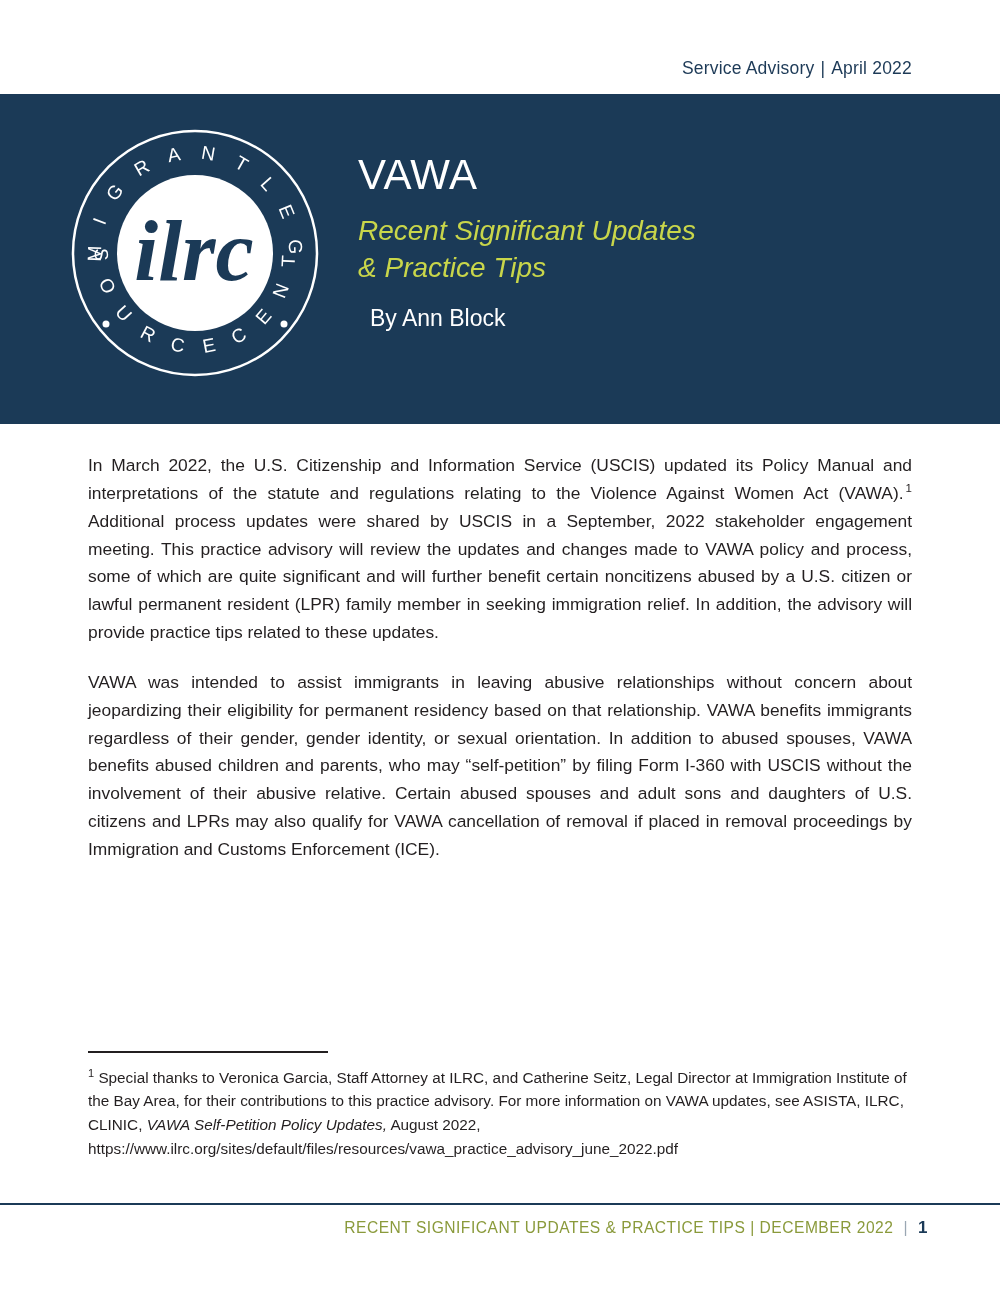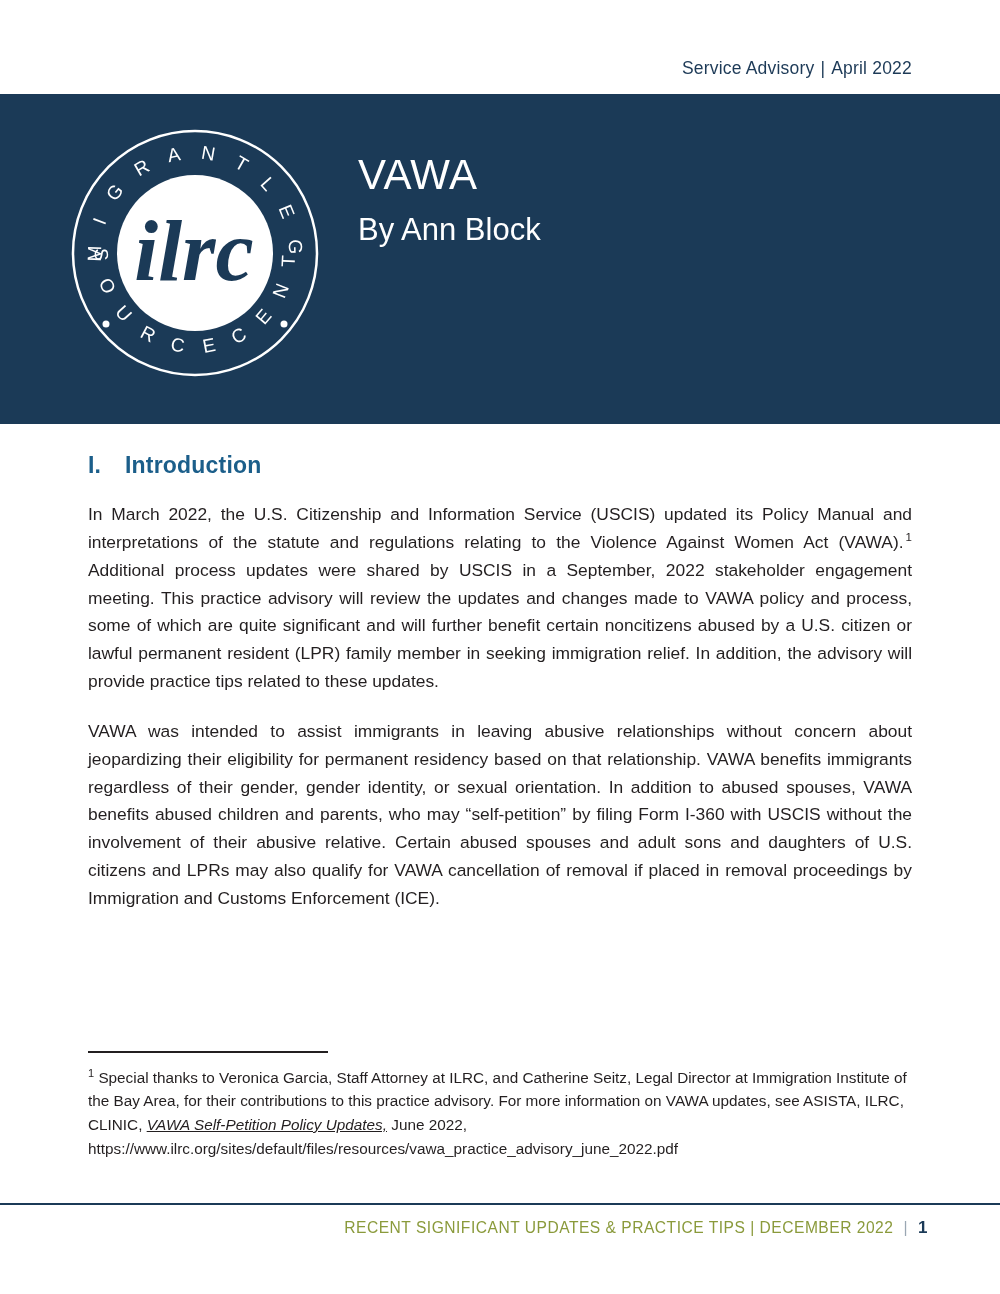--- a/index.html
+++ b/index.html
@@ -70,23 +70,23 @@
   }
   .doc-subtitle {
     font-size: 28px;
     font-style: italic;
     color: #c9d64a;
     line-height: 1.33;
     margin: 0 0 18px 0;
     font-weight: normal;
   }
   .doc-author {
-    font-size: 31px;
+    font-size: 23px;
     color: #ffffff;
-    margin: 0;
+    margin: 12px;
     font-weight: normal;
   }
 
   
   .content {
     position: absolute;
     top: 452px;
     left: 88px;
     width: 824px;
   }
@@ -133,21 +133,20 @@
     line-height: 1.55;
     color: #231f20;
   }
   .footnote-text sup {
     font-size: 11px;
     vertical-align: super;
     line-height: 0;
   }
   .footnote-text i {
     font-style: italic;
-    text-decoration: underline;
   }
 
   
   .footer-rule {
     position: absolute;
     left: 0;
     top: 1203px;
     width: 1000px;
     height: 2px;
     background: #1b3a57;
@@ -195,44 +194,45 @@
         <textPath href="#arcBottom" startOffset="50%" text-anchor="middle">R E S O U R C E   C E N T E R</textPath>
       </text>
       <text x="124" y="152" text-anchor="middle" font-family="'Liberation Serif', serif" font-size="86" font-weight="bold" font-style="italic" fill="#1b3a57">ilrc</text>
       <circle cx="36" cy="196" r="3.5" fill="#ffffff"></circle>
       <circle cx="214" cy="196" r="3.5" fill="#ffffff"></circle>
     </svg>
   </div>
 
   <div class="title-block">
     <h1 class="doc-title">VAWA</h1>
+    <div class="doc-subtitle">
+      <div>Recent Significant Updates</div>
+      <div>&amp; Practice Tips</div>
+    </div>
     <div class="doc-author">By Ann Block</div>
   </div>
 </div>
 
 <div class="content">
-  <h2 class="section-heading">
-    <span class="num">I.</span><span>Introduction</span>
-  </h2>
 
   <p class="body-par">
     <span>In March 2022, the U.S. Citizenship and Information Service (USCIS) updated its Policy Manual and interpretations of the statute and regulations relating to the Violence Against Women Act (VAWA).</span><sup class="fn">1</sup>
     <span>Additional process updates were shared by USCIS in a September, 2022 stakeholder engagement meeting. This practice advisory will review the updates and changes made to VAWA policy and process, some of which are quite significant and will further benefit certain noncitizens abused by a U.S. citizen or lawful permanent resident (LPR) family member in seeking immigration relief. In addition, the advisory will provide practice tips related to these updates.</span>
   </p>
 
   <p class="body-par">VAWA was intended to assist immigrants in leaving abusive relationships without concern about jeopardizing their eligibility for permanent residency based on that relationship. VAWA benefits immigrants regardless of their gender, gender identity, or sexual orientation. In addition to abused spouses, VAWA benefits abused children and parents, who may “self-petition” by filing Form I-360 with USCIS without the involvement of their abusive relative. Certain abused spouses and adult sons and daughters of U.S. citizens and LPRs may also qualify for VAWA cancellation of removal if placed in removal proceedings by Immigration and Customs Enforcement (ICE).</p>
 </div>
 
 <div class="footnote-area">
   <div class="footnote-rule"></div>
   <div class="footnote-text">
     <sup>1</sup>
     <span>Special thanks to Veronica Garcia, Staff Attorney at ILRC, and Catherine Seitz, Legal Director at Immigration Institute of the Bay Area, for their contributions to this practice advisory. For more information on VAWA updates, see ASISTA, ILRC, CLINIC,</span>
     <i>VAWA Self-Petition Policy Updates,</i>
-    <span>June 2022,</span>
+    <span>August 2022,</span>
     <span>https://www.ilrc.org/sites/default/files/resources/vawa_practice_advisory_june_2022.pdf</span>
   </div>
 </div>
 
 <div class="footer-rule"></div>
 <div class="footer">
   <span>RECENT SIGNIFICANT UPDATES &amp; PRACTICE TIPS  | DECEMBER 2022</span><span class="divider">|</span><span class="pagenum">1</span>
 </div>
 
 </body></html>

